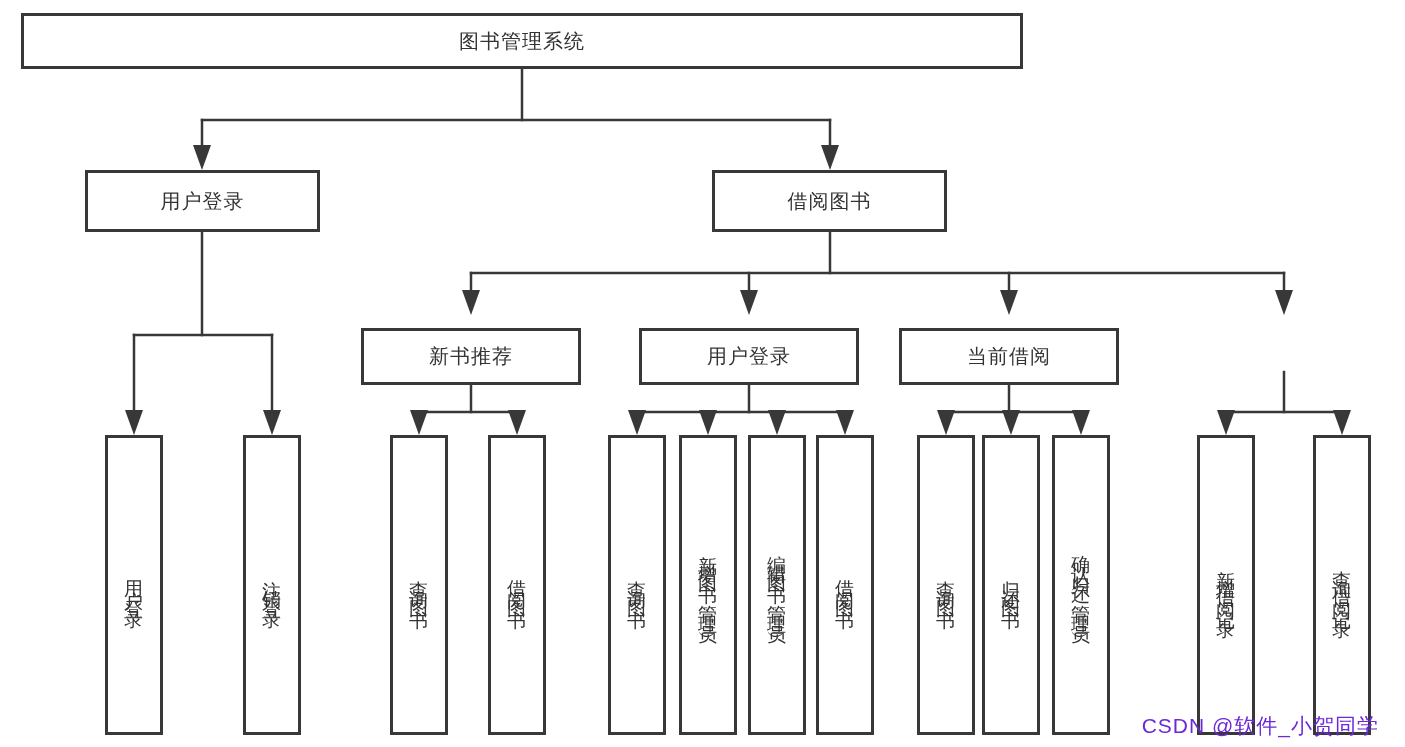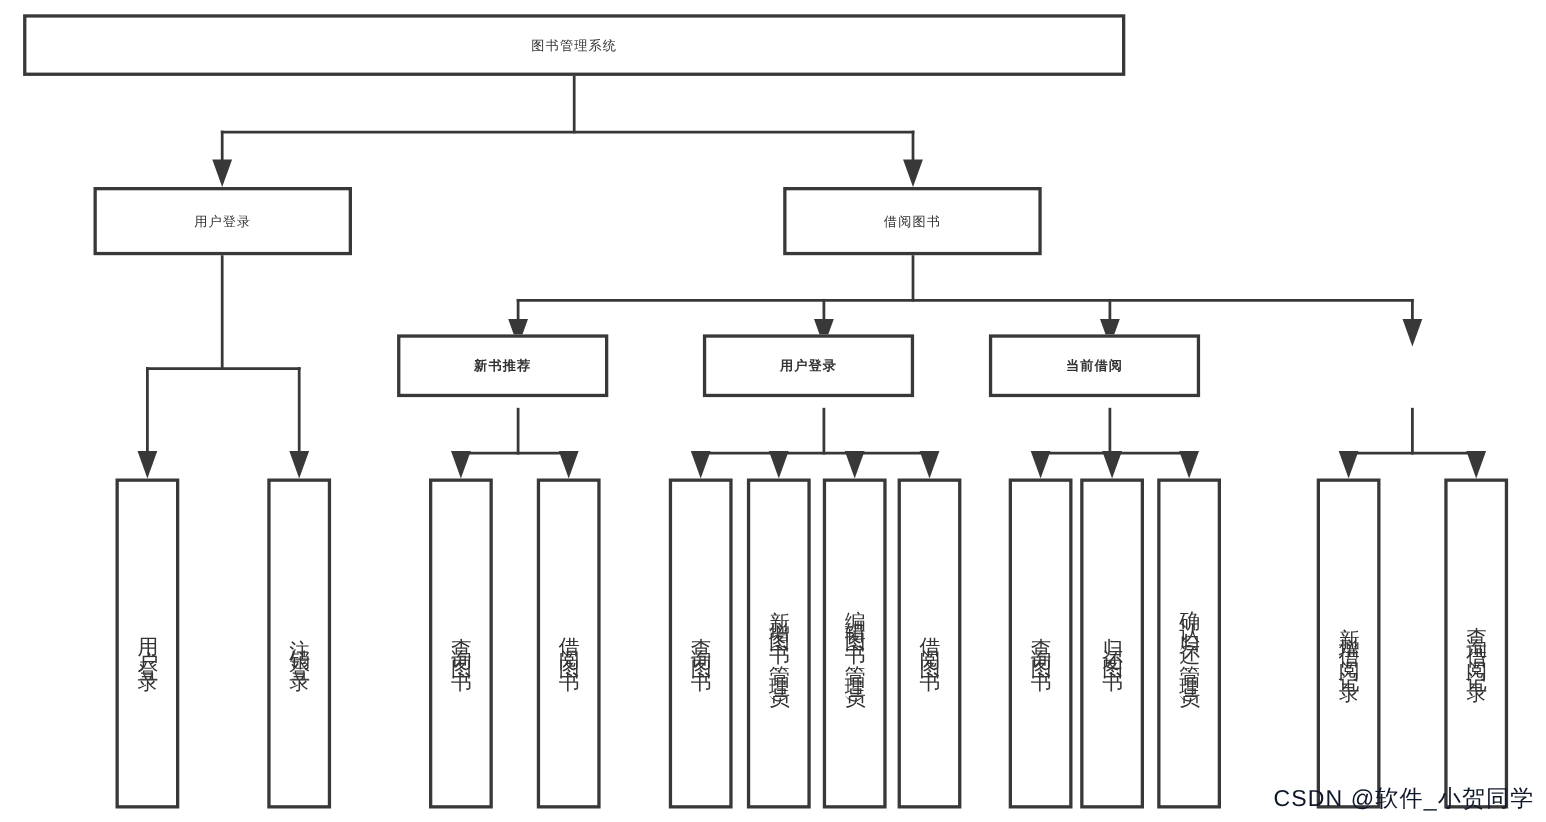--- a/index.html
+++ b/index.html
@@ -22,28 +22,28 @@
     z-index: 1;
   }
   .box {
     position: absolute;
     box-sizing: border-box;
     background: #ffffff;
     border: 3px solid #383838;
     display: flex;
     align-items: center;
     justify-content: center;
-    font-size: 12px;
+    font-size: 20px;
     color: #333333;
     z-index: 2;
     letter-spacing: 1px;
   }
   .root  { left: 21px;  top: 13px;  width: 1002px; height: 56px; }
   .lvl2  { top: 170px;  width: 235px; height: 62px; }
-  .lvl3  { top: 304px;  width: 192px; height: 57px; font-weight: bold; }
+  .lvl3  { top: 328px;  width: 220px; height: 57px; }
   .leaf {
     position: absolute;
     top: 435px;
     width: 58px;
     height: 300px;
     box-sizing: border-box;
     background: #ffffff;
     border: 3px solid #383838;
     display: flex;
     align-items: center;
@@ -53,24 +53,24 @@
   .vtext {
     writing-mode: vertical-rl;
     font-size: 19px;
     line-height: 1;
     letter-spacing: 10px;
     color: #333333;
     white-space: nowrap;
   }
   .watermark {
     position: absolute;
-    right: 10px;
+    right: 26px;
     top: 712px;
     font-size: 21px;
-    color: #0f172a;
+    color: #6d28d9;
     z-index: 3;
     letter-spacing: 1px;
     white-space: nowrap;
   }
 </style>
 </head>
 <body>
 
 <div class="canvas">
 

